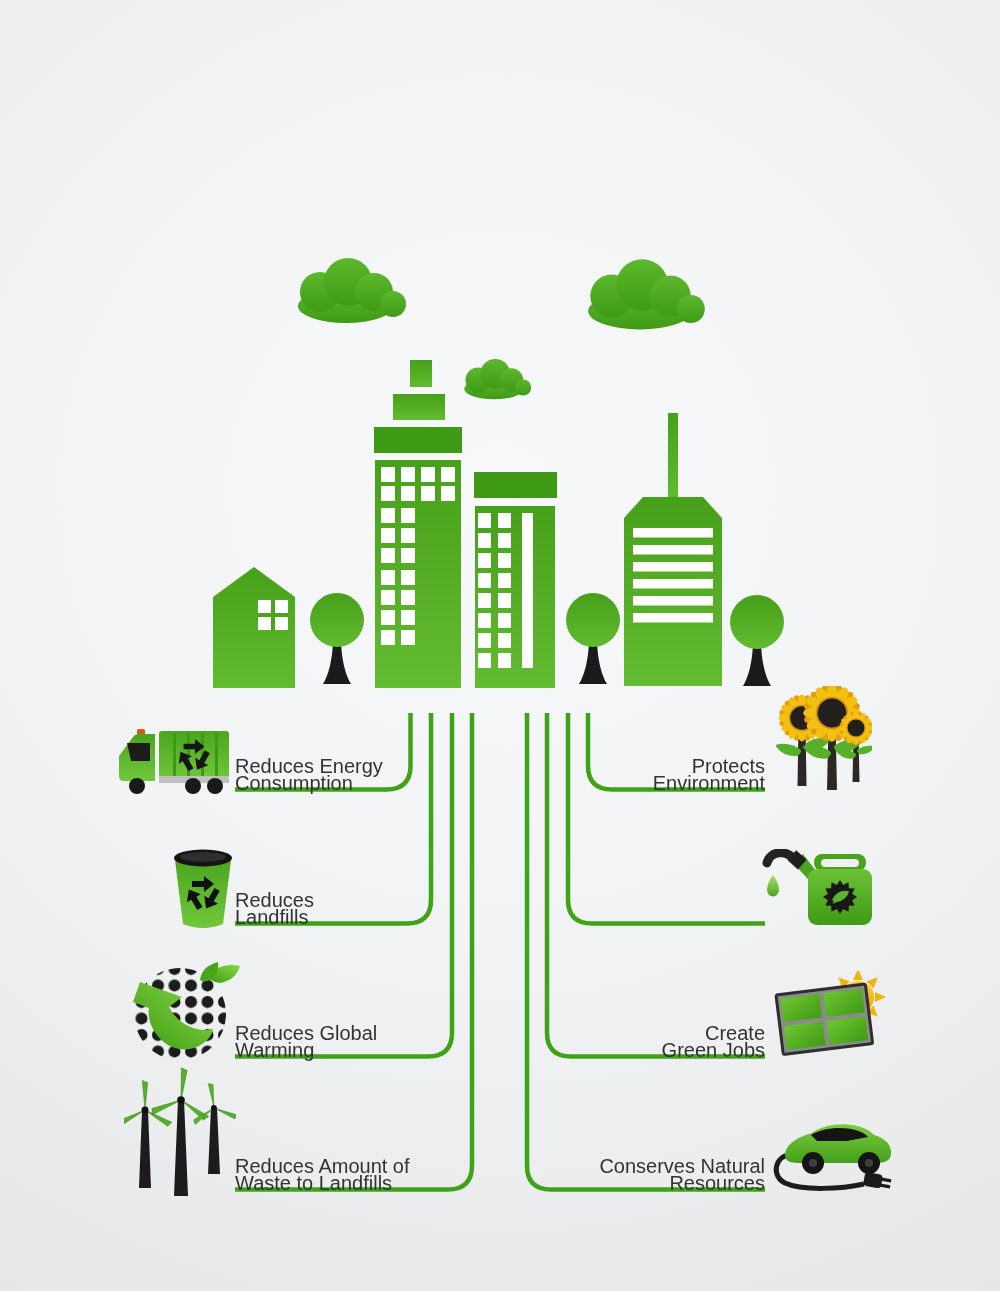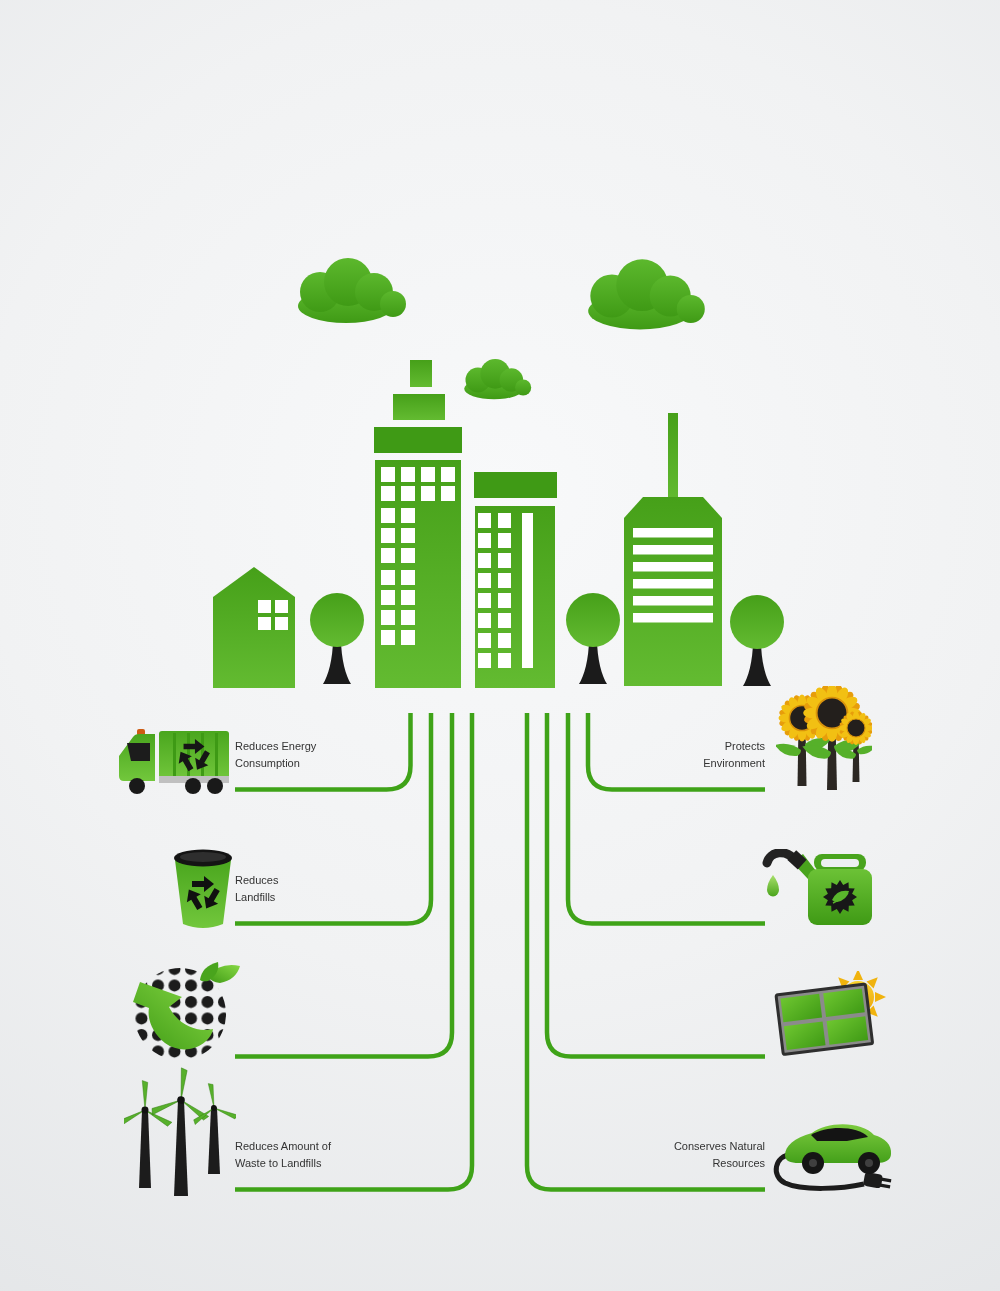--- a/index.html
+++ b/index.html
@@ -18,21 +18,21 @@
     letter-spacing:7px;line-height:1.0;
   }
   .t2{
     font-size:82px;font-weight:bold;color:#48a81e;
     letter-spacing:-2px;line-height:1.0;margin-top:0px;
     transform:scaleX(.88);transform-origin:50% 50%;
   }
   svg{position:absolute;display:block;}
   .connectors{left:0;top:0;pointer-events:none;}
   .city{left:200px;top:240px;}
-  .label{position:absolute;font-size:11px;line-height:17px;color:#333;}
+  .label{position:absolute;font-size:20px;line-height:17px;color:#333;margin-top:20px;}
   .label span{display:block;}
   .label.left{left:235px;text-align:left;width:200px;}
   .label.right{left:565px;width:200px;text-align:right;}
 </style>
 </head>
 <body>
 
 <div class="stage">
 
 
@@ -362,26 +362,34 @@
   </svg>
 
   <div class="label left" style="top:738px">
     <span>Reduces Energy</span>
     <span>Consumption</span>
   </div>
   <div class="label left" style="top:872px">
     <span>Reduces</span>
     <span>Landfills</span>
   </div>
+  <div class="label left" style="top:1005px">
+    <span>Reduces Global</span>
+    <span>Warming</span>
+  </div>
   <div class="label right" style="top:738px">
     <span>Protects</span>
     <span>Environment</span>
   </div>
   <div class="label left" style="top:1138px">
     <span>Reduces Amount of</span>
     <span>Waste to Landfills</span>
   </div>
+  <div class="label right" style="top:1005px">
+    <span>Create</span>
+    <span>Green Jobs</span>
+  </div>
   <div class="label right" style="top:1138px">
     <span>Conserves Natural</span>
     <span>Resources</span>
   </div>
 
 </div>
 
 </body></html>

